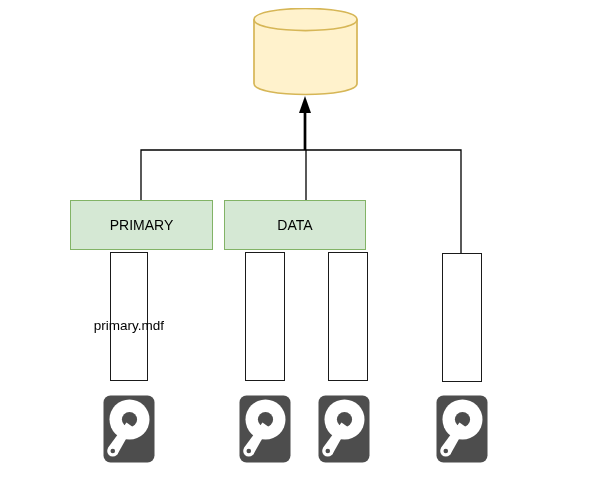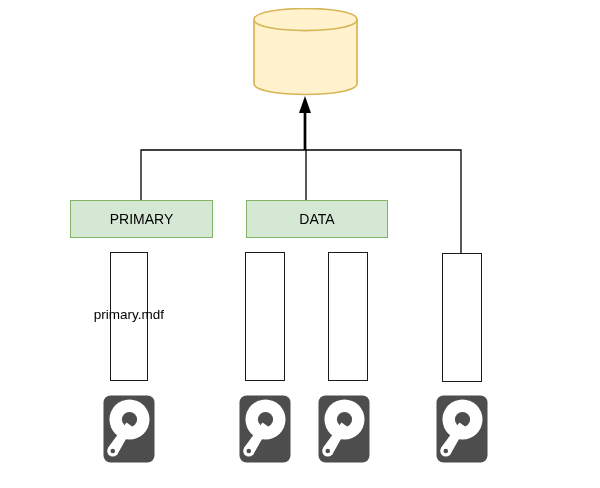--- a/index.html
+++ b/index.html
@@ -8,50 +8,50 @@
     width: 600px; height: 488px;
     background: #ffffff;
     font-family: "Liberation Sans", sans-serif;
     color: #000000;
   }
   .canvas { position: relative; width: 600px; height: 488px; overflow: hidden; background: var(--background, #fff); }
   .layer { position: absolute; left: 0; top: 0; pointer-events: none; }
 
   .filegroup {
     position: absolute;
-    height: 38px;
+    height: 50px;
     background: var(--filegroup-fill, #D5E8D4);
     border: 1px solid var(--filegroup-stroke, #82B366);
     display: flex; align-items: center; justify-content: center;
     font-size: 14px;
     color: #000;
   }
   .fg-primary { left: 70px;  top: 200px; width: 143px; }
-  .fg-data    { left: 246px; top: 200px; width: 142px; }
+  .fg-data    { left: 224px; top: 200px; width: 142px; }
 
   .file-rect {
     position: absolute;
     background: var(--file-fill, #ffffff);
     border: 1.4px solid var(--file-stroke, #1a1a1a);
     width: 40px; height: 129px;
   }
   .fr-1 { left: 110px; top: 252px; width: 38px; }
   .fr-2 { left: 245px; top: 252px; }
   .fr-3 { left: 328px; top: 252px; }
   .fr-4 { left: 442px; top: 253px; }
 
   .file-label {
     position: absolute;
     font-size: 13.5px;
     line-height: 20px;
     text-align: center;
     color: #000;
     white-space: nowrap;
   }
-  .fl-1 { left: 49px;  top: 305px; width: 160px; }
+  .fl-1 { left: 49px;  top: 316px; width: 160px; }
   .fl-2 { left: 205px; top: 305px; width: 120px; }
   .fl-3 { left: 288px; top: 305px; width: 120px; }
   .fl-4 { left: 420px; top: 297px; width: 84px; white-space: normal; }
 
   .disk { position: absolute; width: 52px; height: 68px; }
   .dk-1 { left: 103px; top: 395px; }
   .dk-2 { left: 239px; top: 395px; }
   .dk-3 { left: 318px; top: 395px; }
   .dk-4 { left: 436px; top: 395px; }
 

